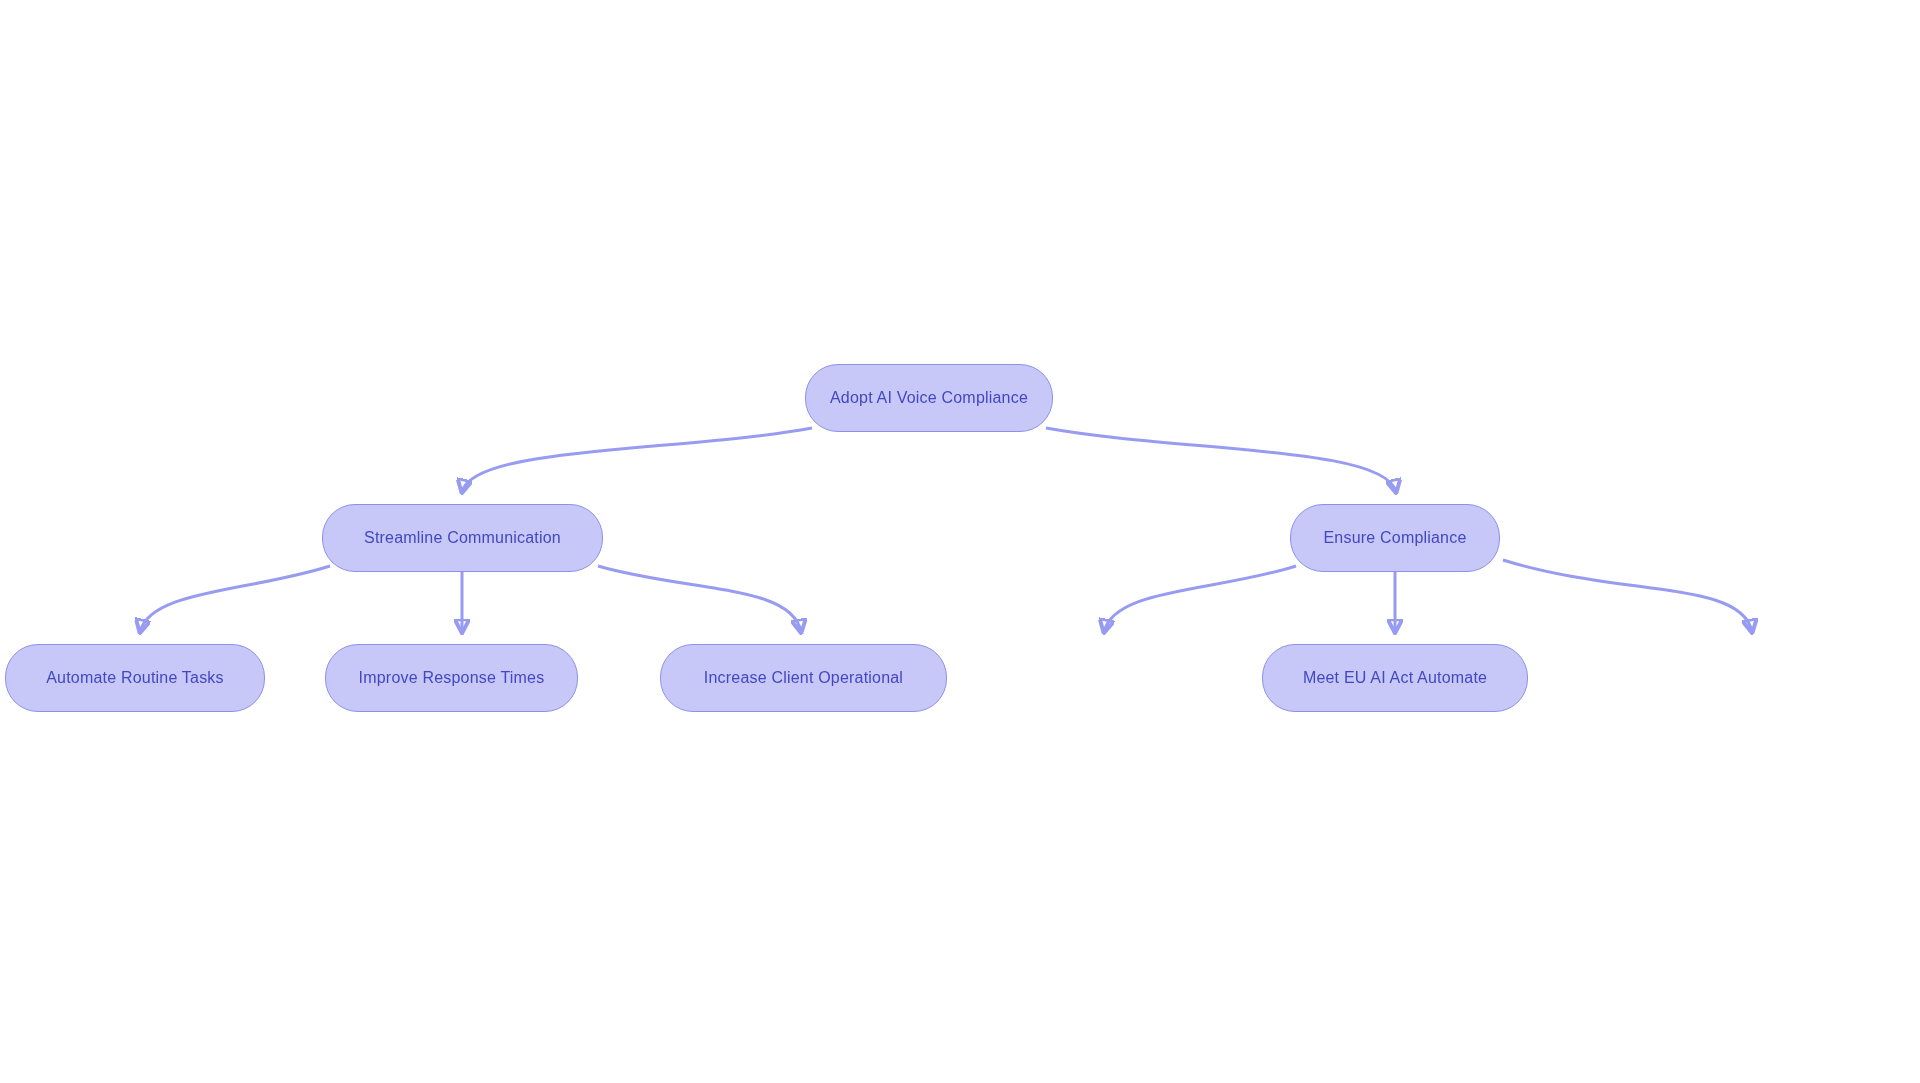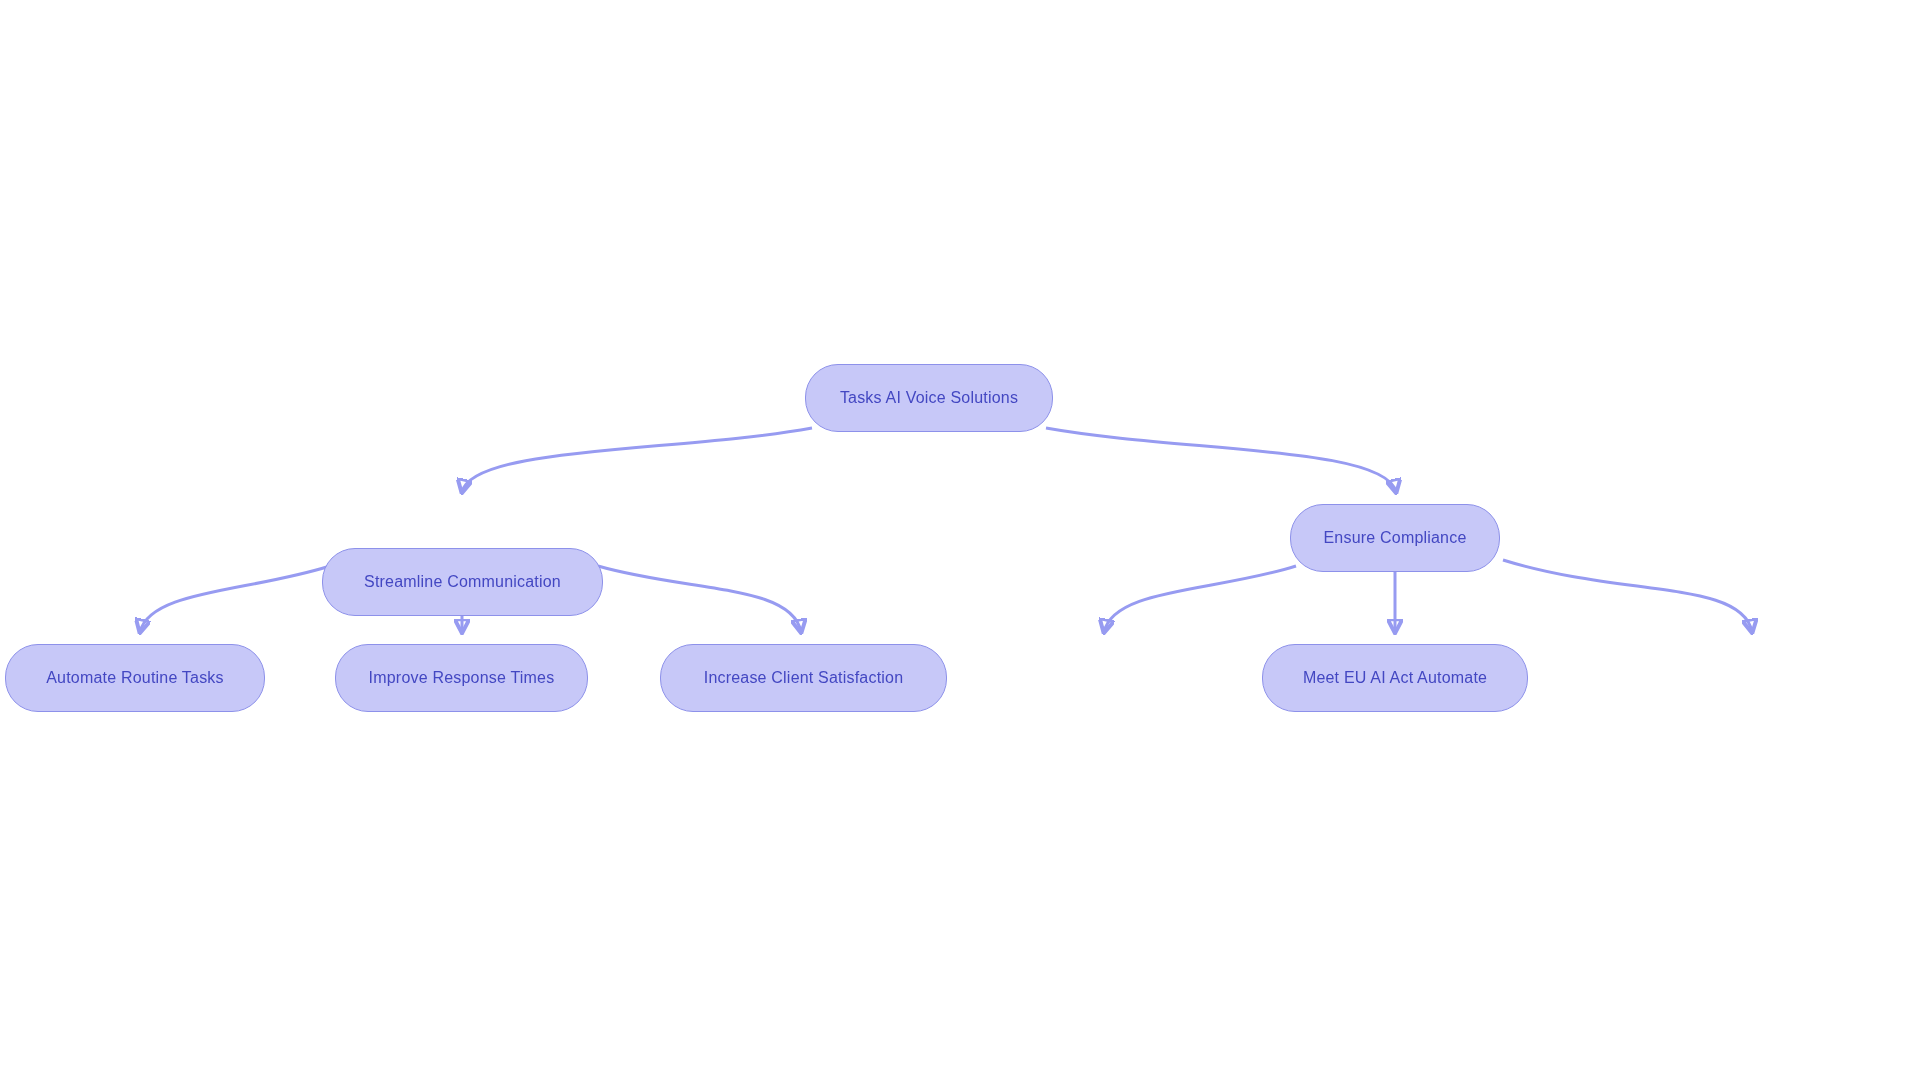--- a/index.html
+++ b/index.html
@@ -63,21 +63,21 @@
     <path d="M 812,428 C 680,452 472,446 462,492" marker-end="url(#arrow)"></path>
     <path d="M 1046,428 C 1180,452 1386,446 1396,492" marker-end="url(#arrow)"></path>
     <path d="M 330,566 C 248,592 150,590 140,632" marker-end="url(#arrow)"></path>
     <path d="M 462,572 L 462,632" marker-end="url(#arrow)"></path>
     <path d="M 598,566 C 688,592 792,584 801,632" marker-end="url(#arrow)"></path>
     <path d="M 1296,566 C 1214,592 1114,588 1104,632" marker-end="url(#arrow)"></path>
     <path d="M 1395,572 L 1395,632" marker-end="url(#arrow)"></path>
     <path d="M 1503,560 C 1622,597 1742,580 1752,632" marker-end="url(#arrow)"></path>
   </svg>
 
-  <div class="node" style="left:805px;  top:364px; width:248px;">Tasks AI Voice Solutions</div>
-  <div class="node" style="left:322px;  top:504px; width:281px;margin-top:44px;">Streamline Communication</div>
+  <div class="node" style="left:805px;  top:364px; width:248px;">Adopt AI Voice Compliance</div>
+  <div class="node" style="left:322px;  top:504px; width:281px;">Streamline Communication</div>
   <div class="node" style="left:1290px; top:504px; width:210px;">Ensure Compliance</div>
   <div class="node" style="left:5px;   top:644px; width:260px;">Automate Routine Tasks</div>
-  <div class="node" style="left:335px;  top:644px; width:253px;">Improve Response Times</div>
-  <div class="node" style="left:660px;  top:644px; width:287px;">Increase Client Satisfaction</div>
+  <div class="node" style="left:325px;  top:644px; width:253px;">Improve Response Times</div>
+  <div class="node" style="left:660px;  top:644px; width:287px;">Increase Client Operational</div>
   <div class="node" style="left:1262px; top:644px; width:266px;">Meet EU AI Act Automate</div>
 
 </div>
 
 </body></html>

